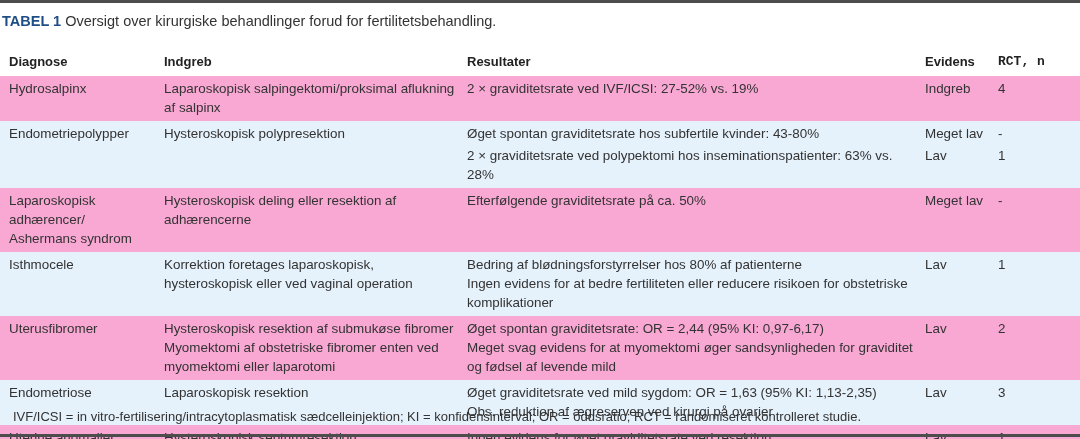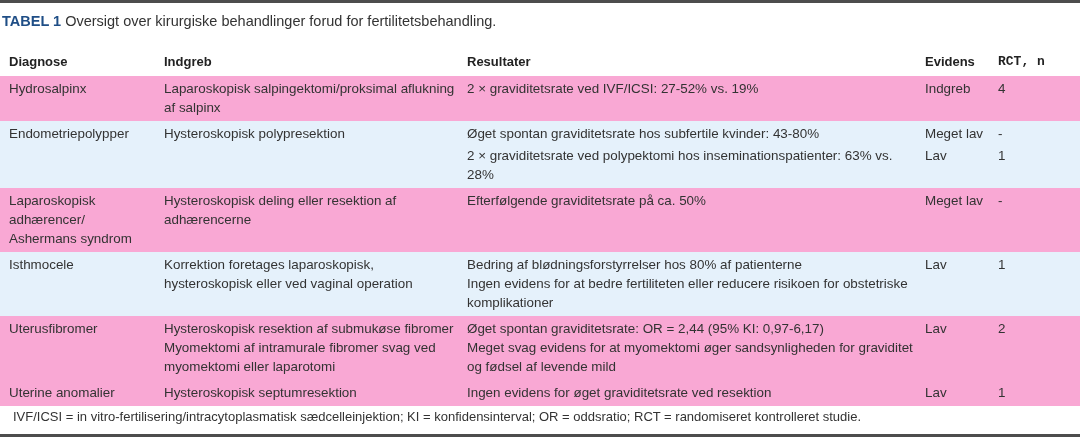--- a/index.html
+++ b/index.html
@@ -102,32 +102,42 @@
         <span>komplikationer</span>
       </td>
       <td>Lav</td>
       <td>1</td>
     </tr>
 
     <tr class="dark">
       <td>Uterusfibromer</td>
       <td>
         <span>Hysteroskopisk resektion af submukøse fibromer</span><br>
-        <span>Myomektomi af intramurale fibromer svag ved</span><br>
+        <span>Myomektomi af obstetriske fibromer enten ved</span><br>
         <span>myomektomi eller laparotomi</span>
       </td>
       <td>
         <span>Øget spontan graviditetsrate: OR = 2,44 (95% KI: 0,97-6,17)</span><br>
         <span>Meget svag evidens for at myomektomi øger sandsynligheden for graviditet</span><br>
         <span>og fødsel af levende mild</span>
       </td>
       <td>Lav</td>
       <td>2</td>
     </tr>
 
+    <tr class="light">
+      <td>Endometriose</td>
+      <td>Laparoskopisk resektion</td>
+      <td>
+        <span>Øget graviditetsrate ved mild sygdom: OR = 1,63 (95% KI: 1,13-2,35)</span><br>
+        <span>Obs. reduktion af ægreserven ved kirurgi på ovarier</span>
+      </td>
+      <td>Lav</td>
+      <td>3</td>
+    </tr>
 
     <tr class="dark">
       <td>Uterine anomalier</td>
       <td>Hysteroskopisk septumresektion</td>
       <td>Ingen evidens for øget graviditetsrate ved resektion</td>
       <td>Lav</td>
       <td>1</td>
     </tr>
 
   </tbody>

